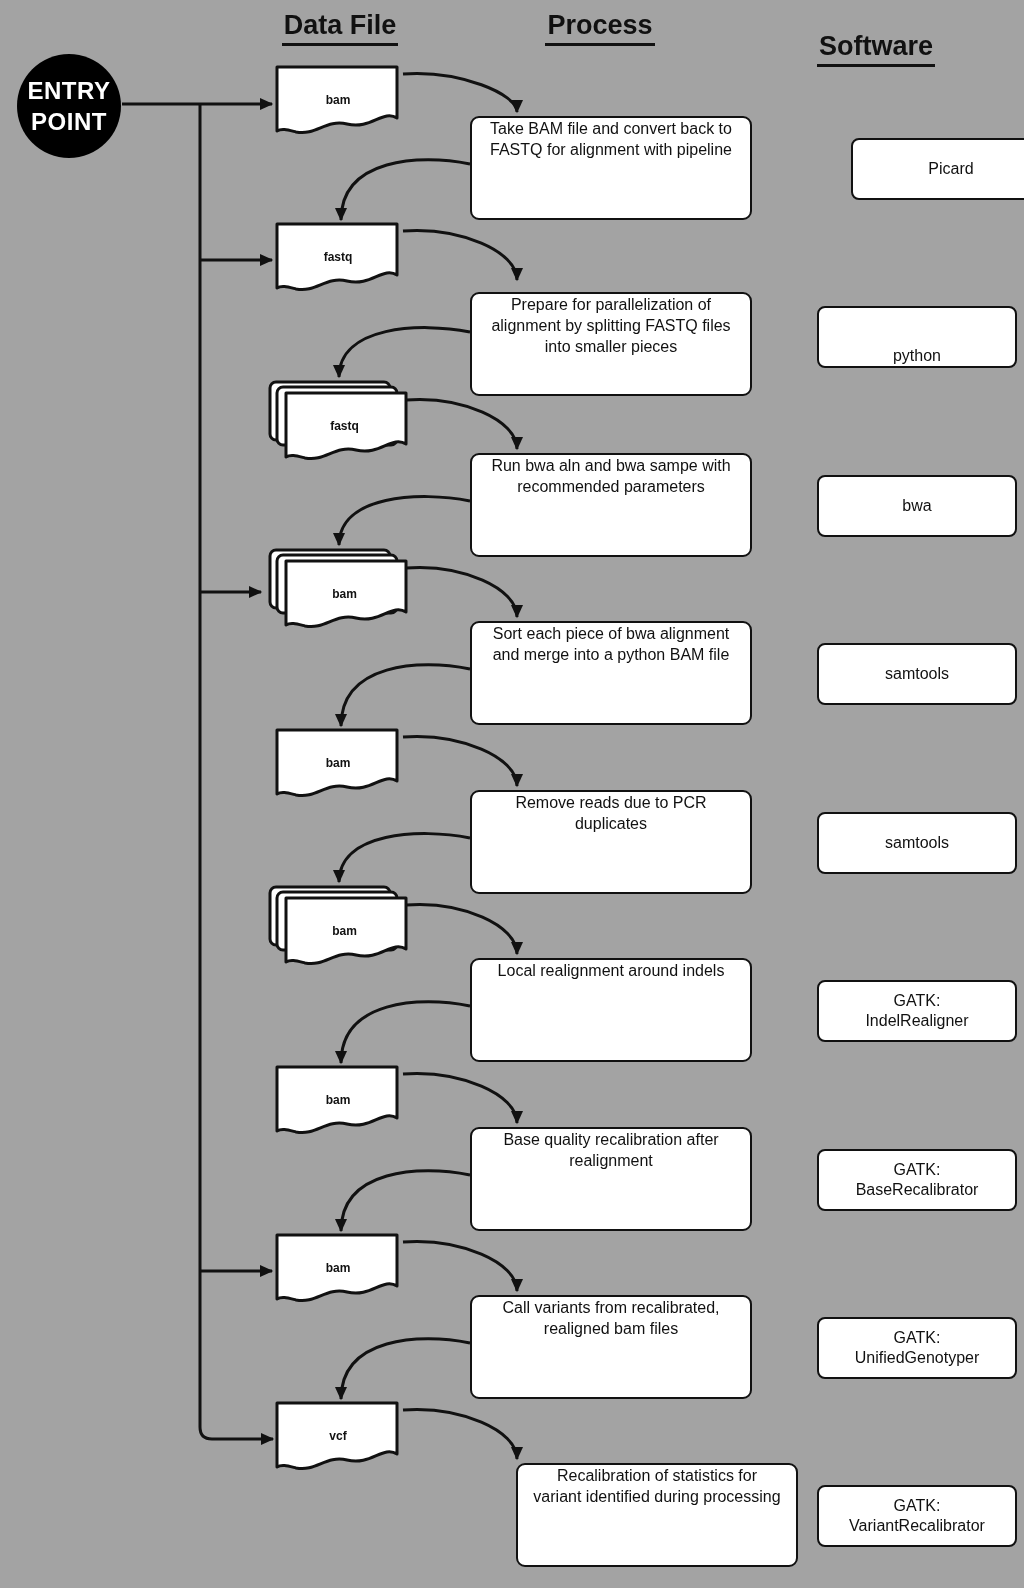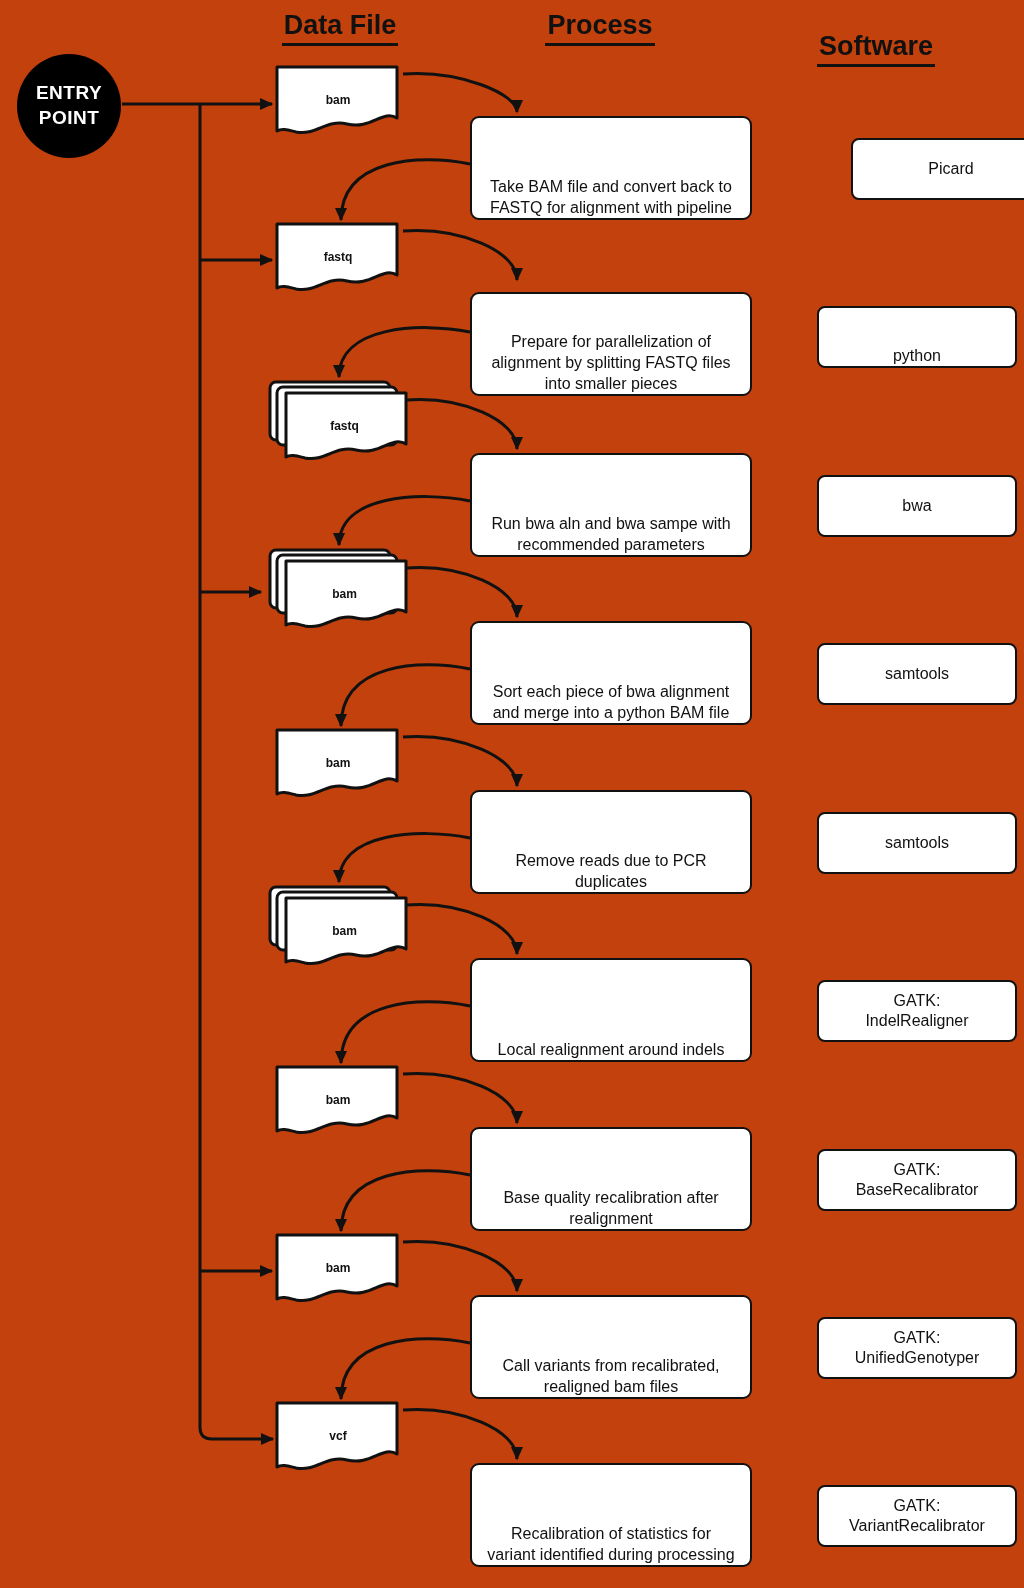--- a/index.html
+++ b/index.html
@@ -1,30 +1,30 @@
 <!DOCTYPE html>
 <html><head>
 <meta charset="utf-8">
 <style>
   html,body{margin:0;padding:0;background:#ffffff;}
   #canvas{
-    position:relative;width:1024px;height:1588px;background:#c2410c;overflow:hidden;
+    position:relative;width:1024px;height:1588px;background:#a3a3a3;overflow:hidden;
     font-family:"Liberation Sans","DejaVu Sans",sans-serif;color:#111111;
   }
   #connectors{position:absolute;left:0;top:0;width:1024px;height:1588px;}
   .col-header{position:absolute;top:10px;text-align:center;font-size:27px;font-weight:bold;}
   .col-header span{display:inline-block;border-bottom:3px solid #111;padding:0 2px 2px 2px;}
   .entry{
     position:absolute;left:17px;top:54px;width:104px;height:104px;border-radius:50%;
     background:#000;color:#fff;display:flex;flex-direction:column;align-items:center;justify-content:center;
-    font-weight:bold;font-size:19px;line-height:1.3;letter-spacing:0.5px;
+    font-weight:bold;font-size:24px;line-height:1.3;letter-spacing:0.5px;
   }
   .proc{
     position:absolute;left:470px;width:282px;height:104px;border:2.5px solid #111;border-radius:9px;
-    background:#fff;display:flex;align-items:flex-end;justify-content:center;text-align:center;
+    background:#fff;display:flex;align-items:flex-start;justify-content:center;text-align:center;
     font-size:16px;line-height:1.32;padding:0 14px;box-sizing:border-box;
   }
   .soft{
     position:absolute;left:817px;width:196px;height:58px;border:2.5px solid #111;border-radius:8px;
     background:#fff;display:flex;align-items:center;justify-content:center;text-align:center;
     font-size:16px;line-height:1.25;white-space:pre-line;
   }
   .doc{position:absolute;}
   .doc svg{display:block;}
   .doc-label{
@@ -179,19 +179,19 @@
     </div>
   <div class="soft" style="top:1317px;"><span>GATK:
 UnifiedGenotyper</span></div>
 
   <div class="doc single" style="left:274px;top:1400px;">
     <svg width="128" height="82" viewBox="0 0 128 82">
       <path class="docpath" d="M3,3 H123 V54 C109,45 97,66 73,60 C52,55 42,72 22,68 C14,66 8,64 3,67 Z"></path>
     </svg>
     <span class="doc-label">vcf</span>
   </div>
-  <div class="proc" style="top:1463px;">
+  <div class="proc" style="top:1463px;margin-left:46px;">
       <span>Recalibration of statistics for variant identified during processing</span>
     </div>
   <div class="soft" style="top:1485px;"><span>GATK:
 VariantRecalibrator</span></div>
 
 </div>
 
 </body></html>

